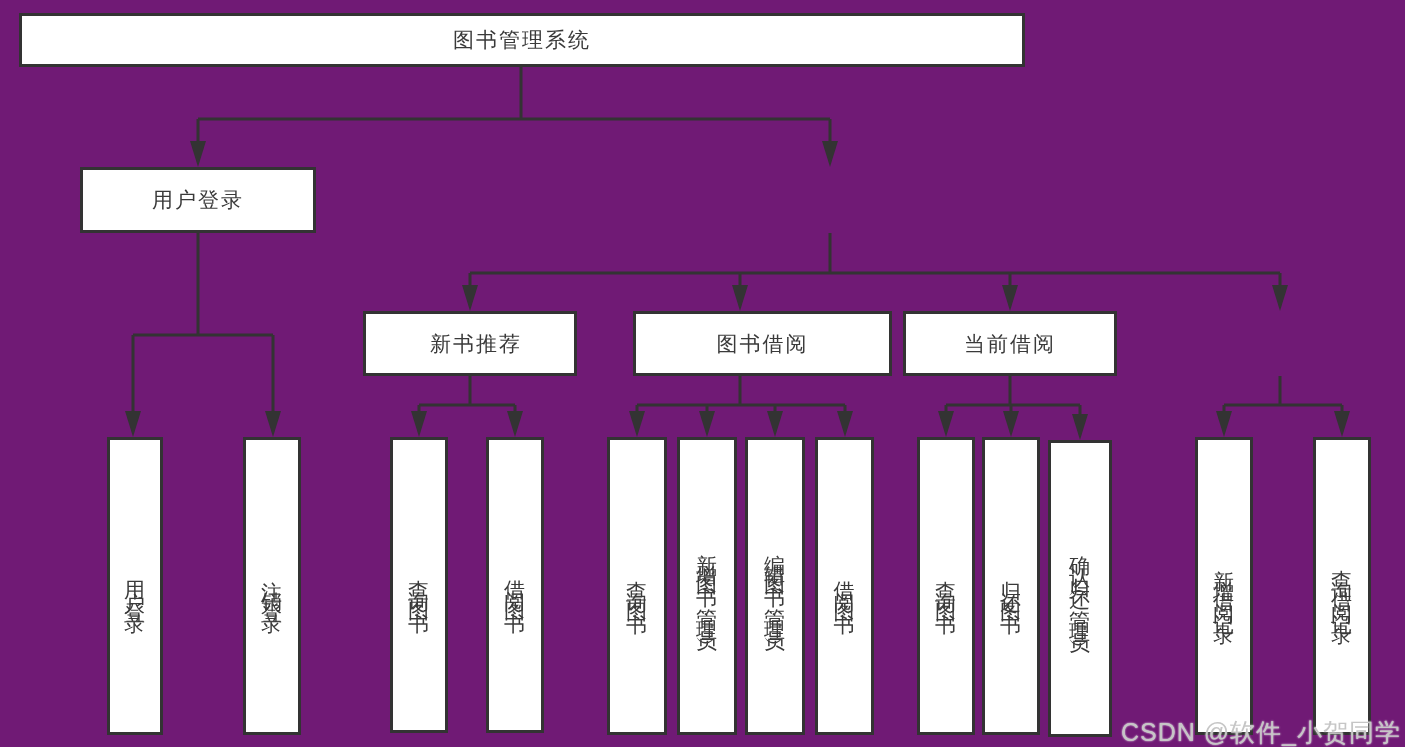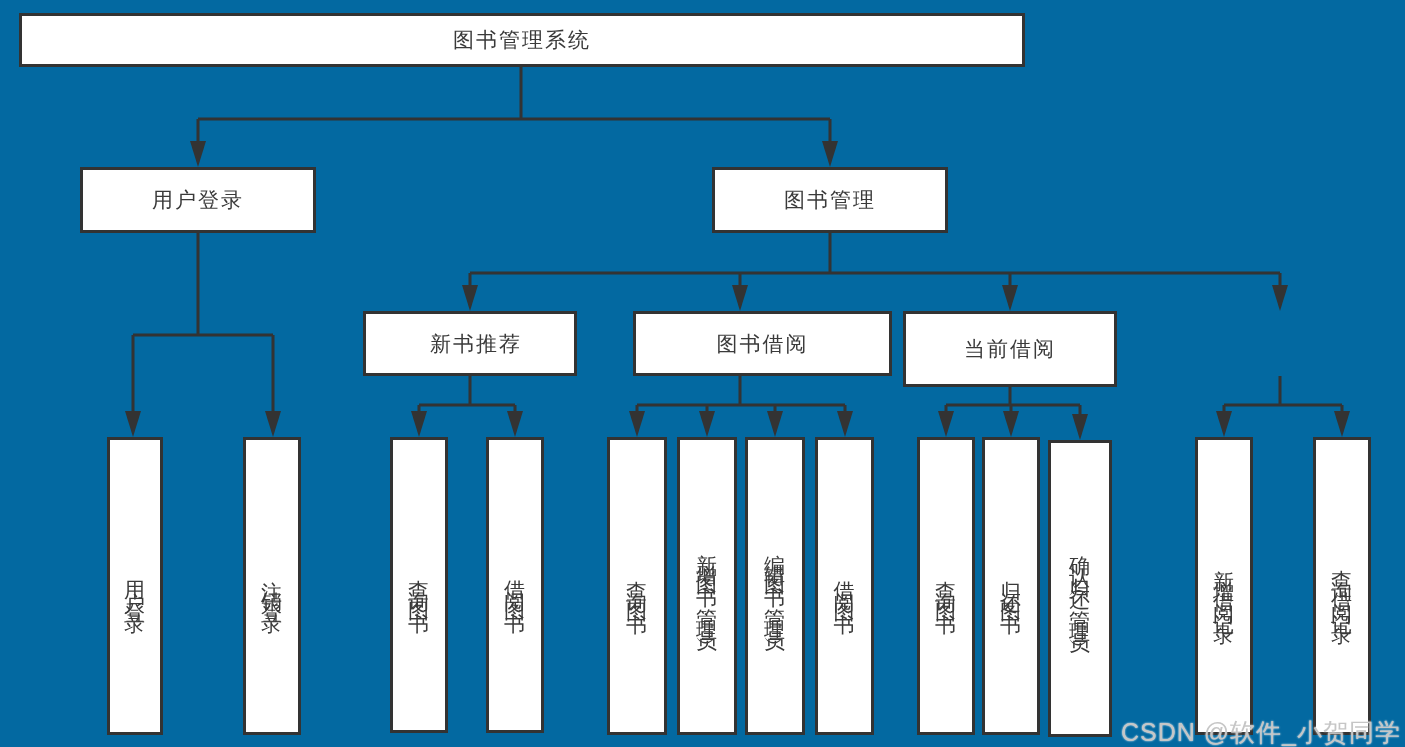--- a/index.html
+++ b/index.html
@@ -5,21 +5,21 @@
   html, body {
     margin: 0;
     padding: 0;
     background: #ffffff;
     font-family: "Liberation Sans", sans-serif;
   }
   .canvas {
     position: relative;
     width: 1405px;
     height: 747px;
-    background: #0369a1;
+    background: #701a75;
     overflow: hidden;
   }
   .wires {
     position: absolute;
     left: 0;
     top: 0;
     z-index: 1;
   }
   .node {
     position: absolute;
@@ -118,25 +118,24 @@
     </g>
     <g fill="#333333" stroke="none">
       <polygon points="1216,411 1232,411 1224,437"></polygon>
       <polygon points="1334,411 1350,411 1342,437"></polygon>
     </g>
   </svg>
 
   <div class="node hnode" style="left:19px; top:13px; width:1006px; height:54px;">图书管理系统</div>
 
   <div class="node hnode" style="left:80px; top:167px; width:236px; height:66px;">用户登录</div>
-  <div class="node hnode" style="left:712px; top:167px; width:236px; height:66px;">图书管理</div>
 
   <div class="node hnode" style="left:363px; top:311px; width:214px; height:65px;padding-left:12px;">新书推荐</div>
   <div class="node hnode" style="left:633px; top:311px; width:259px; height:65px;">图书借阅</div>
-  <div class="node hnode" style="left:903px; top:311px; width:214px; height:76px;">当前借阅</div>
+  <div class="node hnode" style="left:903px; top:311px; width:214px; height:65px;">当前借阅</div>
 
   <div class="node vnode" style="left:107px; top:437px; width:56px; height:298px;">用户登录</div>
   <div class="node vnode" style="left:243px; top:437px; width:58px; height:298px;">注销登录</div>
 
   <div class="node vnode" style="left:390px; top:437px; width:58px; height:296px;">查询图书</div>
   <div class="node vnode" style="left:486px; top:437px; width:58px; height:296px;">借阅图书</div>
 
   <div class="node vnode" style="left:607px; top:437px; width:60px; height:298px;">查询图书</div>
   <div class="node vnode" style="left:677px; top:437px; width:60px; height:298px;">新增图书（管理员）</div>
   <div class="node vnode" style="left:745px; top:437px; width:60px; height:298px;">编辑图书（管理员）</div>

